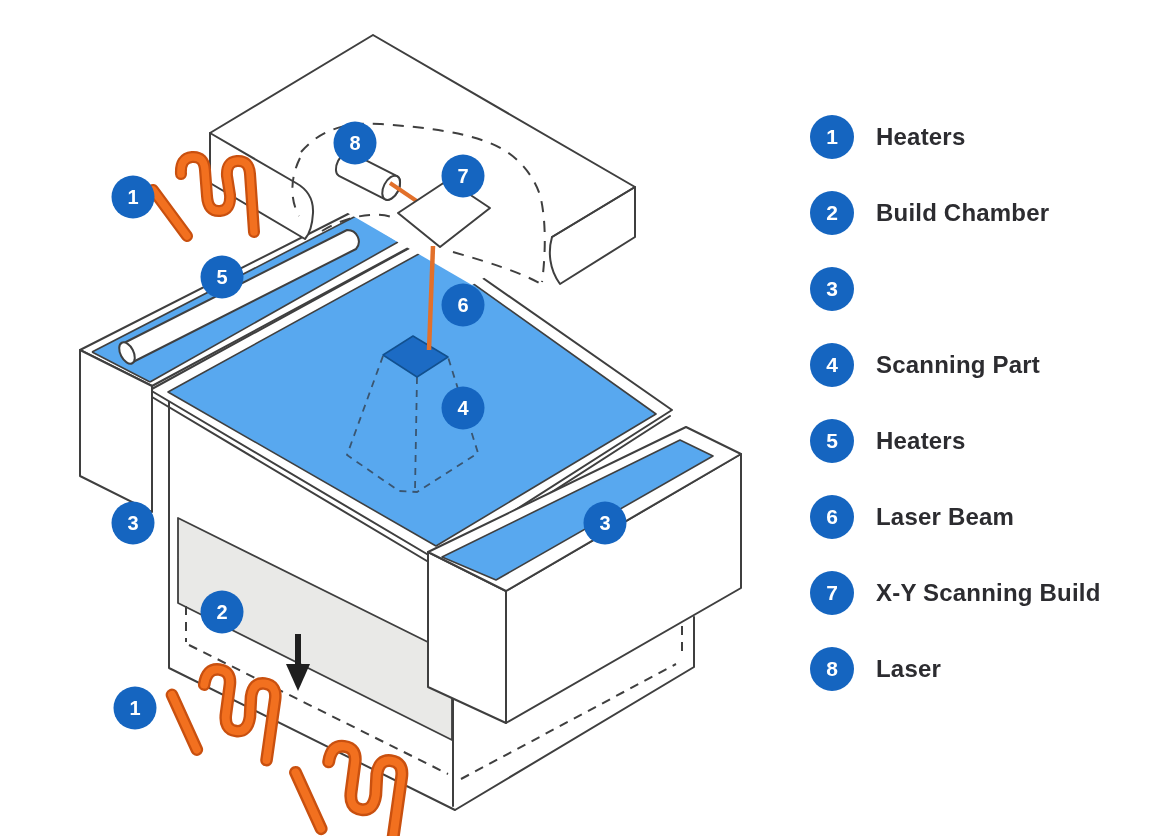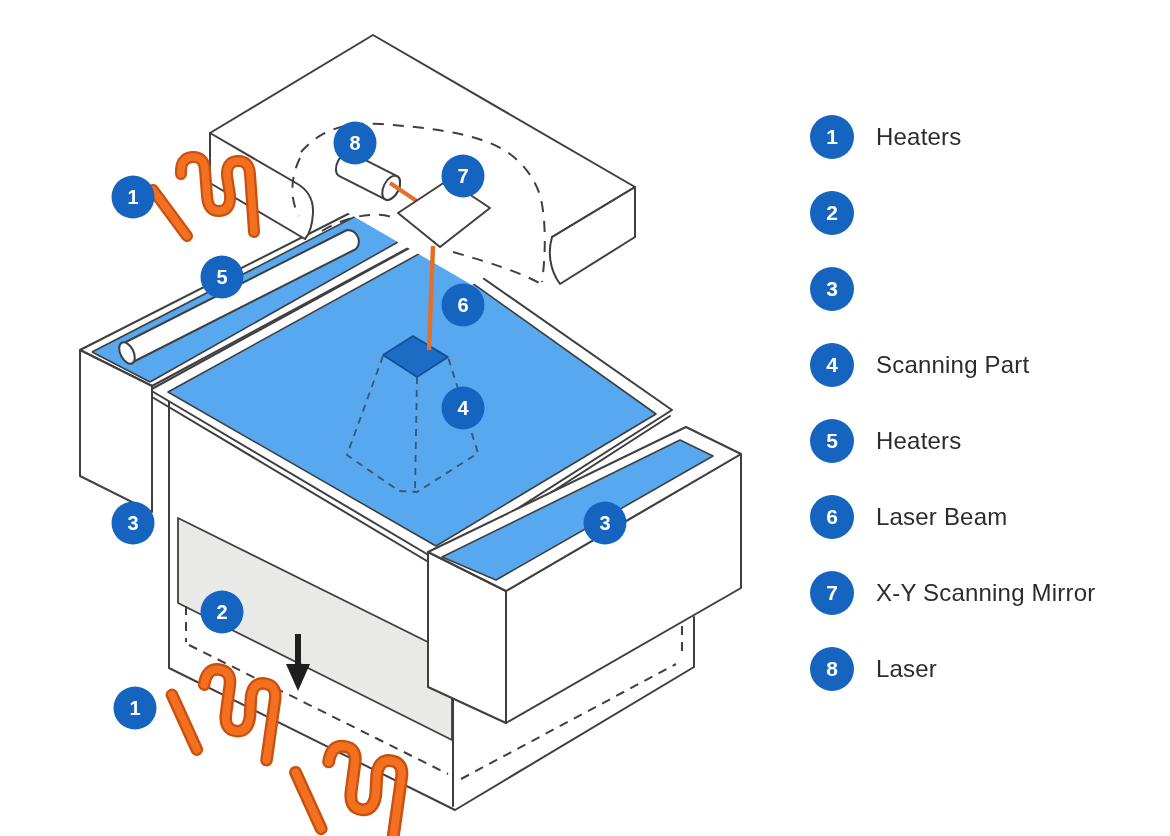--- a/index.html
+++ b/index.html
@@ -5,21 +5,21 @@
   html,body{margin:0;padding:0;background:#fff;}
   body{width:1170px;height:836px;position:relative;overflow:hidden;
        font-family:"Liberation Sans", sans-serif;}
   #stage{position:absolute;left:0;top:0;width:790px;height:836px;}
   
   #legend{position:absolute;left:810px;top:99px;display:flex;flex-direction:column;}
   .legend-row{display:flex;align-items:center;height:76px;}
   .legend-badge{width:44px;height:44px;border-radius:50%;background:var(--c-badge);
       color:#fff;display:flex;align-items:center;justify-content:center;
       font-size:21px;font-weight:bold;flex:0 0 auto;}
-  .legend-label{margin-left:22px;font-size:24px;color:#2c2c30;font-weight:400;
+  .legend-label{margin-left:22px;font-size:24px;color:#2c2c30;font-weight:700;
       letter-spacing:.2px;white-space:nowrap;}
   
   .ln{fill:none;stroke:var(--c-line);stroke-width:2;stroke-linejoin:round;stroke-linecap:round;}
   .ln-thin{fill:none;stroke:var(--c-line);stroke-width:1.6;stroke-linejoin:round;}
   .face{fill:#fff;stroke:var(--c-line);stroke-width:2;stroke-linejoin:round;}
   .face-nostroke{fill:#fff;stroke:none;}
   .powder{fill:var(--c-powder);}
   .powder-edge{fill:var(--c-powder);stroke:var(--c-line);stroke-width:1.6;stroke-linejoin:round;}
   .dash{fill:none;stroke:var(--c-line);stroke-width:2;stroke-dasharray:9 7;stroke-linecap:butt;}
   .dash-cloud{fill:none;stroke:var(--c-line);stroke-width:2;stroke-dasharray:11 9;}
@@ -158,37 +158,38 @@
     </g>
 </svg>
 
 <div id="legend">
     <div class="legend-row">
     <span class="legend-badge">1</span>
     <span class="legend-label">Heaters</span>
   </div>
     <div class="legend-row">
     <span class="legend-badge">2</span>
+    <span class="legend-label">Build Chamber</span>
   </div>
     <div class="legend-row">
     <span class="legend-badge">3</span>
   </div>
     <div class="legend-row">
     <span class="legend-badge">4</span>
     <span class="legend-label">Scanning Part</span>
   </div>
     <div class="legend-row">
     <span class="legend-badge">5</span>
     <span class="legend-label">Heaters</span>
   </div>
     <div class="legend-row">
     <span class="legend-badge">6</span>
     <span class="legend-label">Laser Beam</span>
   </div>
     <div class="legend-row">
     <span class="legend-badge">7</span>
-    <span class="legend-label">X-Y Scanning Mirror</span>
+    <span class="legend-label">X-Y Scanning Build</span>
   </div>
     <div class="legend-row">
     <span class="legend-badge">8</span>
     <span class="legend-label">Laser</span>
   </div>
   </div>
 
 </body></html>

